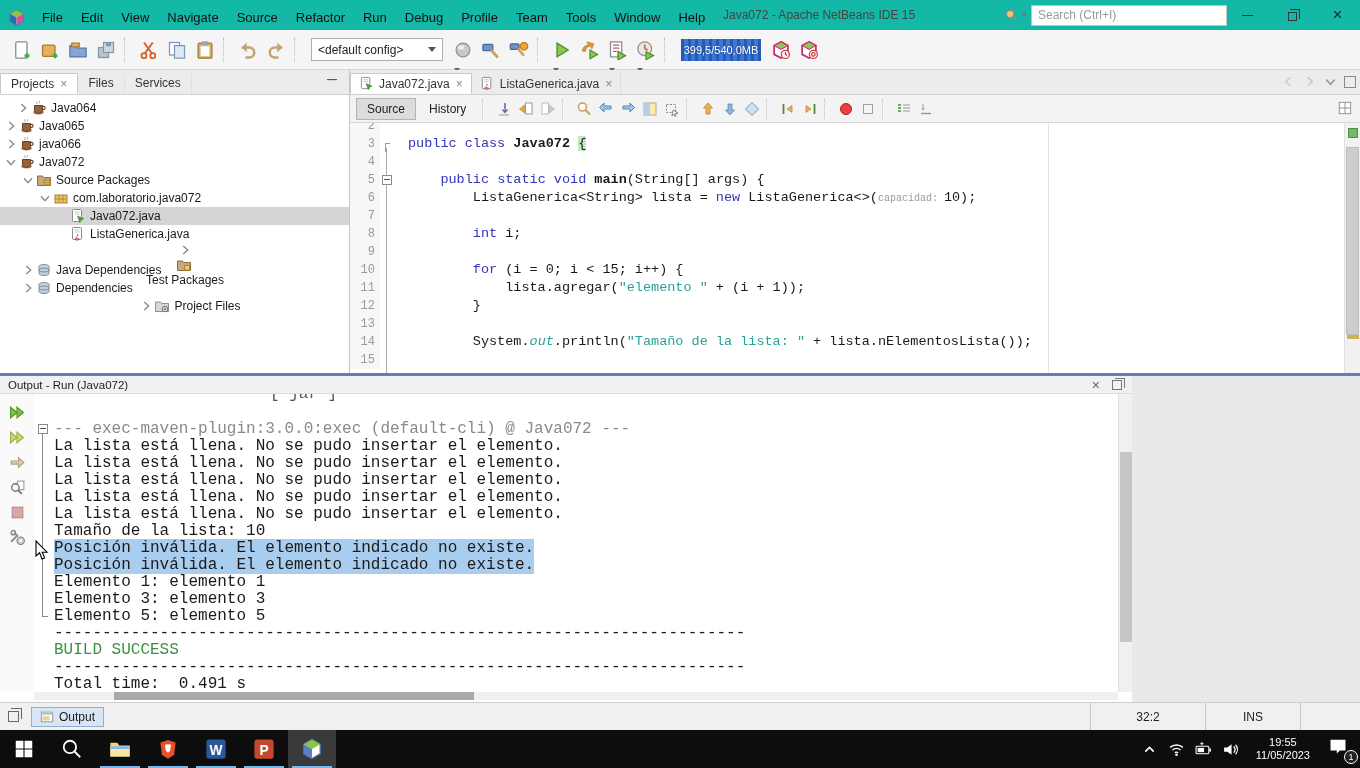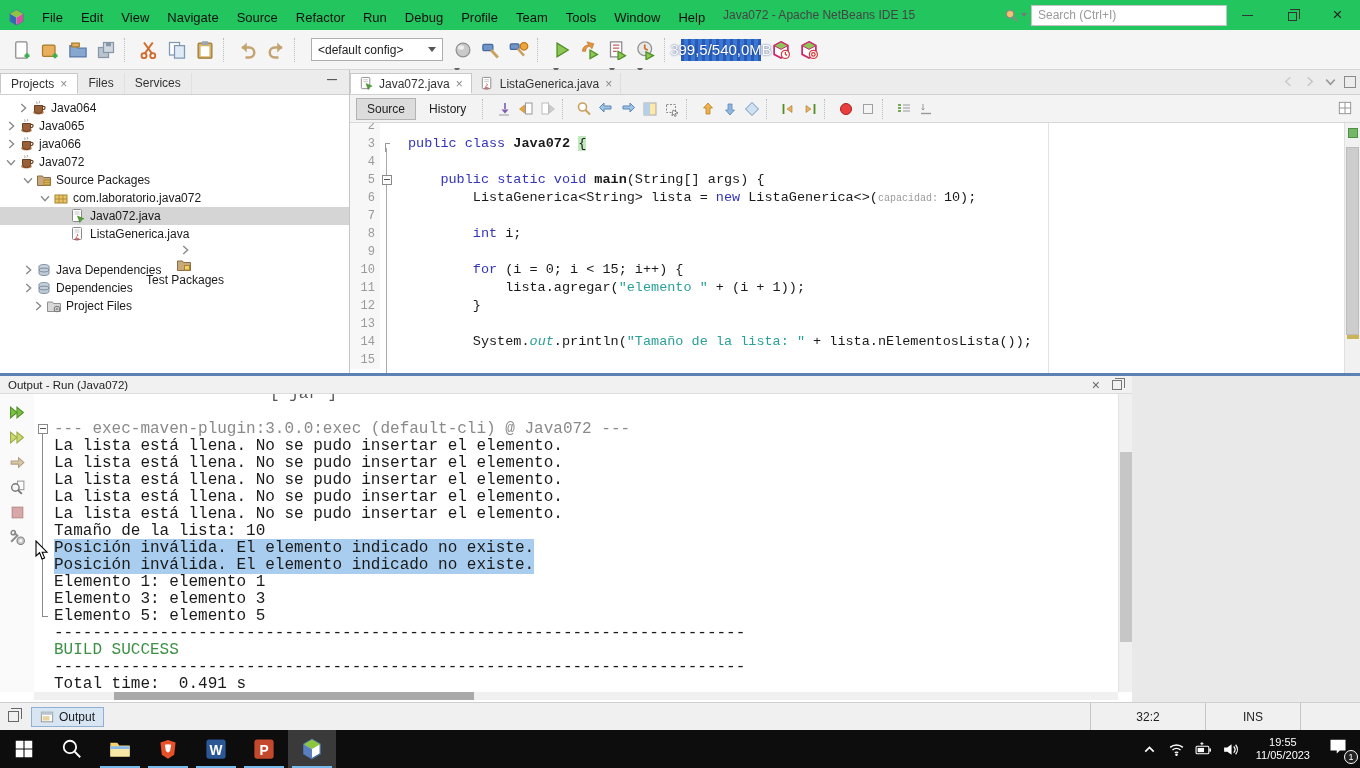--- a/index.html
+++ b/index.html
@@ -1,21 +1,21 @@
 <!DOCTYPE html>
 <html><head>
 <meta charset="utf-8">
 <style>
 *{margin:0;padding:0;box-sizing:border-box}
 html,body{width:1360px;height:768px;overflow:hidden}
 body{position:relative;font-family:"Liberation Sans",sans-serif;font-size:12px;color:#1a1a1a;background:#e9e9e9}
 .ico{display:inline-block}
 .ico svg{width:100%;height:100%;display:block}
 
-.titlebar{position:absolute;left:0;top:0;width:1360px;height:36px;background:#22c55e;display:flex;align-items:center;border-bottom:1px solid #d2ddee}
+.titlebar{position:absolute;left:0;top:0;width:1360px;height:36px;background:#14b8a6;display:flex;align-items:center;border-bottom:1px solid #d2ddee}
 .logo{width:17px;height:17px;margin:0 8px 0 8px}
 .menu-item{padding:0 9px;line-height:30px;font-size:13px;color:#111;cursor:default}
 .tb-title{position:absolute;left:723px;top:0;line-height:30px;font-size:12px;color:#444;white-space:nowrap}
 .searchwrap{position:absolute;left:1004px;top:4px;height:22px;display:flex;align-items:center}
 .search-ico{width:15px;height:15px;margin-right:2px}
 .sficaret{width:0;height:0;border-left:3px solid transparent;border-right:3px solid transparent;border-top:4px solid #777;margin-right:4px}
 .searchinput{width:196px;height:21px;border:1px solid #c4c4c4;background:#fff;font-family:"Liberation Sans",sans-serif;font-size:12px;padding:0 6px;color:#222;outline:none}
 .searchinput::placeholder{color:#9a9a9a}
 .wbtn{position:absolute;top:0;width:45px;height:30px;display:flex;align-items:center;justify-content:center}
 .wbtn.min{left:1225px}.wbtn.max{left:1270px}.wbtn.close{left:1315px}
@@ -24,21 +24,21 @@
 .restore-shape:before{content:"";position:absolute;left:1px;top:-4px;width:9px;height:9px;border:1px solid #333;border-bottom:none;border-left:none}
 .close .x:before{content:"×";font-size:17px;color:#222;line-height:30px}
 
 .toolbar{position:absolute;left:0;top:30px;width:1360px;height:40px;background:#f5f5f5;border-bottom:1px solid #d5d5d5;display:flex;align-items:center;padding-left:8px}
 .tbtn{width:26px;height:26px;padding:3px;margin:0 1px;display:inline-block}
 .tsep{width:7px;height:24px;margin:0 4px;border-left:1px dotted #bdbdbd}
 .tcaret{width:0;height:0;border-left:3px solid transparent;border-right:3px solid transparent;border-top:4px solid #666;display:inline-block;vertical-align:middle;margin-left:1px}
 .config-select{width:132px;height:23px;background:#fff;border:1px solid #aeaeae;display:inline-flex;align-items:center;margin:0 6px;padding:0 6px}
 .cfg-txt{flex:1;font-size:12px;color:#222;white-space:nowrap;overflow:hidden}
 .sel-caret{width:0;height:0;border-left:4px solid transparent;border-right:4px solid transparent;border-top:5px solid #555}
-.membar{width:80px;height:22px;margin:0 6px;background:#3a78d6;background-image:repeating-linear-gradient(90deg,rgba(10,30,120,.35) 0 3px,rgba(255,255,255,0) 3px 7px);color:#fff;font-size:15px;display:flex;align-items:center;justify-content:center;white-space:nowrap;text-shadow:0 0 2px #1a3d80}
+.membar{width:80px;height:22px;margin:0 6px;background:#3a78d6;background-image:repeating-linear-gradient(90deg,rgba(10,30,120,.35) 0 3px,rgba(255,255,255,0) 3px 7px);color:#fff;font-size:11px;display:flex;align-items:center;justify-content:center;white-space:nowrap;text-shadow:0 0 2px #1a3d80}
 
 .projects-panel{position:absolute;left:0;top:70px;width:350px;height:303px;background:#fff;border-right:1px solid #c6c6c6}
 .ptabs{height:25px;background:#ececec;border-bottom:1px solid #d0d0d0;display:flex;align-items:stretch;position:relative;padding-top:3px}
 .ptab{padding:0 10px;line-height:21px;color:#333;border-right:1px solid #e0e0e0}
 .ptab.active{background:#fff;border:1px solid #c9c9c9;border-bottom:1px solid #fff}
 .tabx{color:#888;margin-left:6px;font-size:12px}
 .tabx:before{content:"×"}
 .pmin{position:absolute;right:10px;top:2px;width:12px;height:16px;color:#555;font-weight:bold}
 .pmin:before{content:"—";font-size:10px}
 .tree{padding-top:4px;background:#fff;height:278px;overflow:hidden}
@@ -435,21 +435,21 @@
         </span>
         <span class="ico ti">
           <svg viewBox="0 0 16 16" xmlns="http://www.w3.org/2000/svg">
             <ellipse cx="8" cy="4.5" rx="5" ry="2" fill="#d0d8e0" stroke="#8090a0"></ellipse>
             <path d="M3 4.5v7c0 1.1 2.2 2 5 2s5-.9 5-2v-7" fill="#c0ccd8" stroke="#8090a0"></path>
             <ellipse cx="8" cy="8" rx="5" ry="2" fill="none" stroke="#8090a0"></ellipse>
           </svg>
         </span>
         <span class="tlabel">Dependencies</span>
       </div>
-      <div class="trow" style="padding-left: 31px;">
+      <div class="trow" style="padding-left: 31px; justify-content: center;">
         <span class="ico texp">
           <svg viewBox="0 0 16 16" xmlns="http://www.w3.org/2000/svg">
             <path d="M6 3.5L11 8l-5 4.5" fill="none" stroke="#8a8a8a" stroke-width="1.6"></path>
           </svg>
         </span>
         <span class="ico ti">
           <svg viewBox="0 0 16 16" xmlns="http://www.w3.org/2000/svg">
             <path d="M1.5 4h5l1 1.5h7v8h-13z" fill="#d8d8d8" stroke="#909090"></path>
             <circle cx="11" cy="11" r="2.8" fill="#eee" stroke="#707070"></circle>
             <circle cx="11" cy="11" r="1" fill="#fff" stroke="#707070"></circle>

